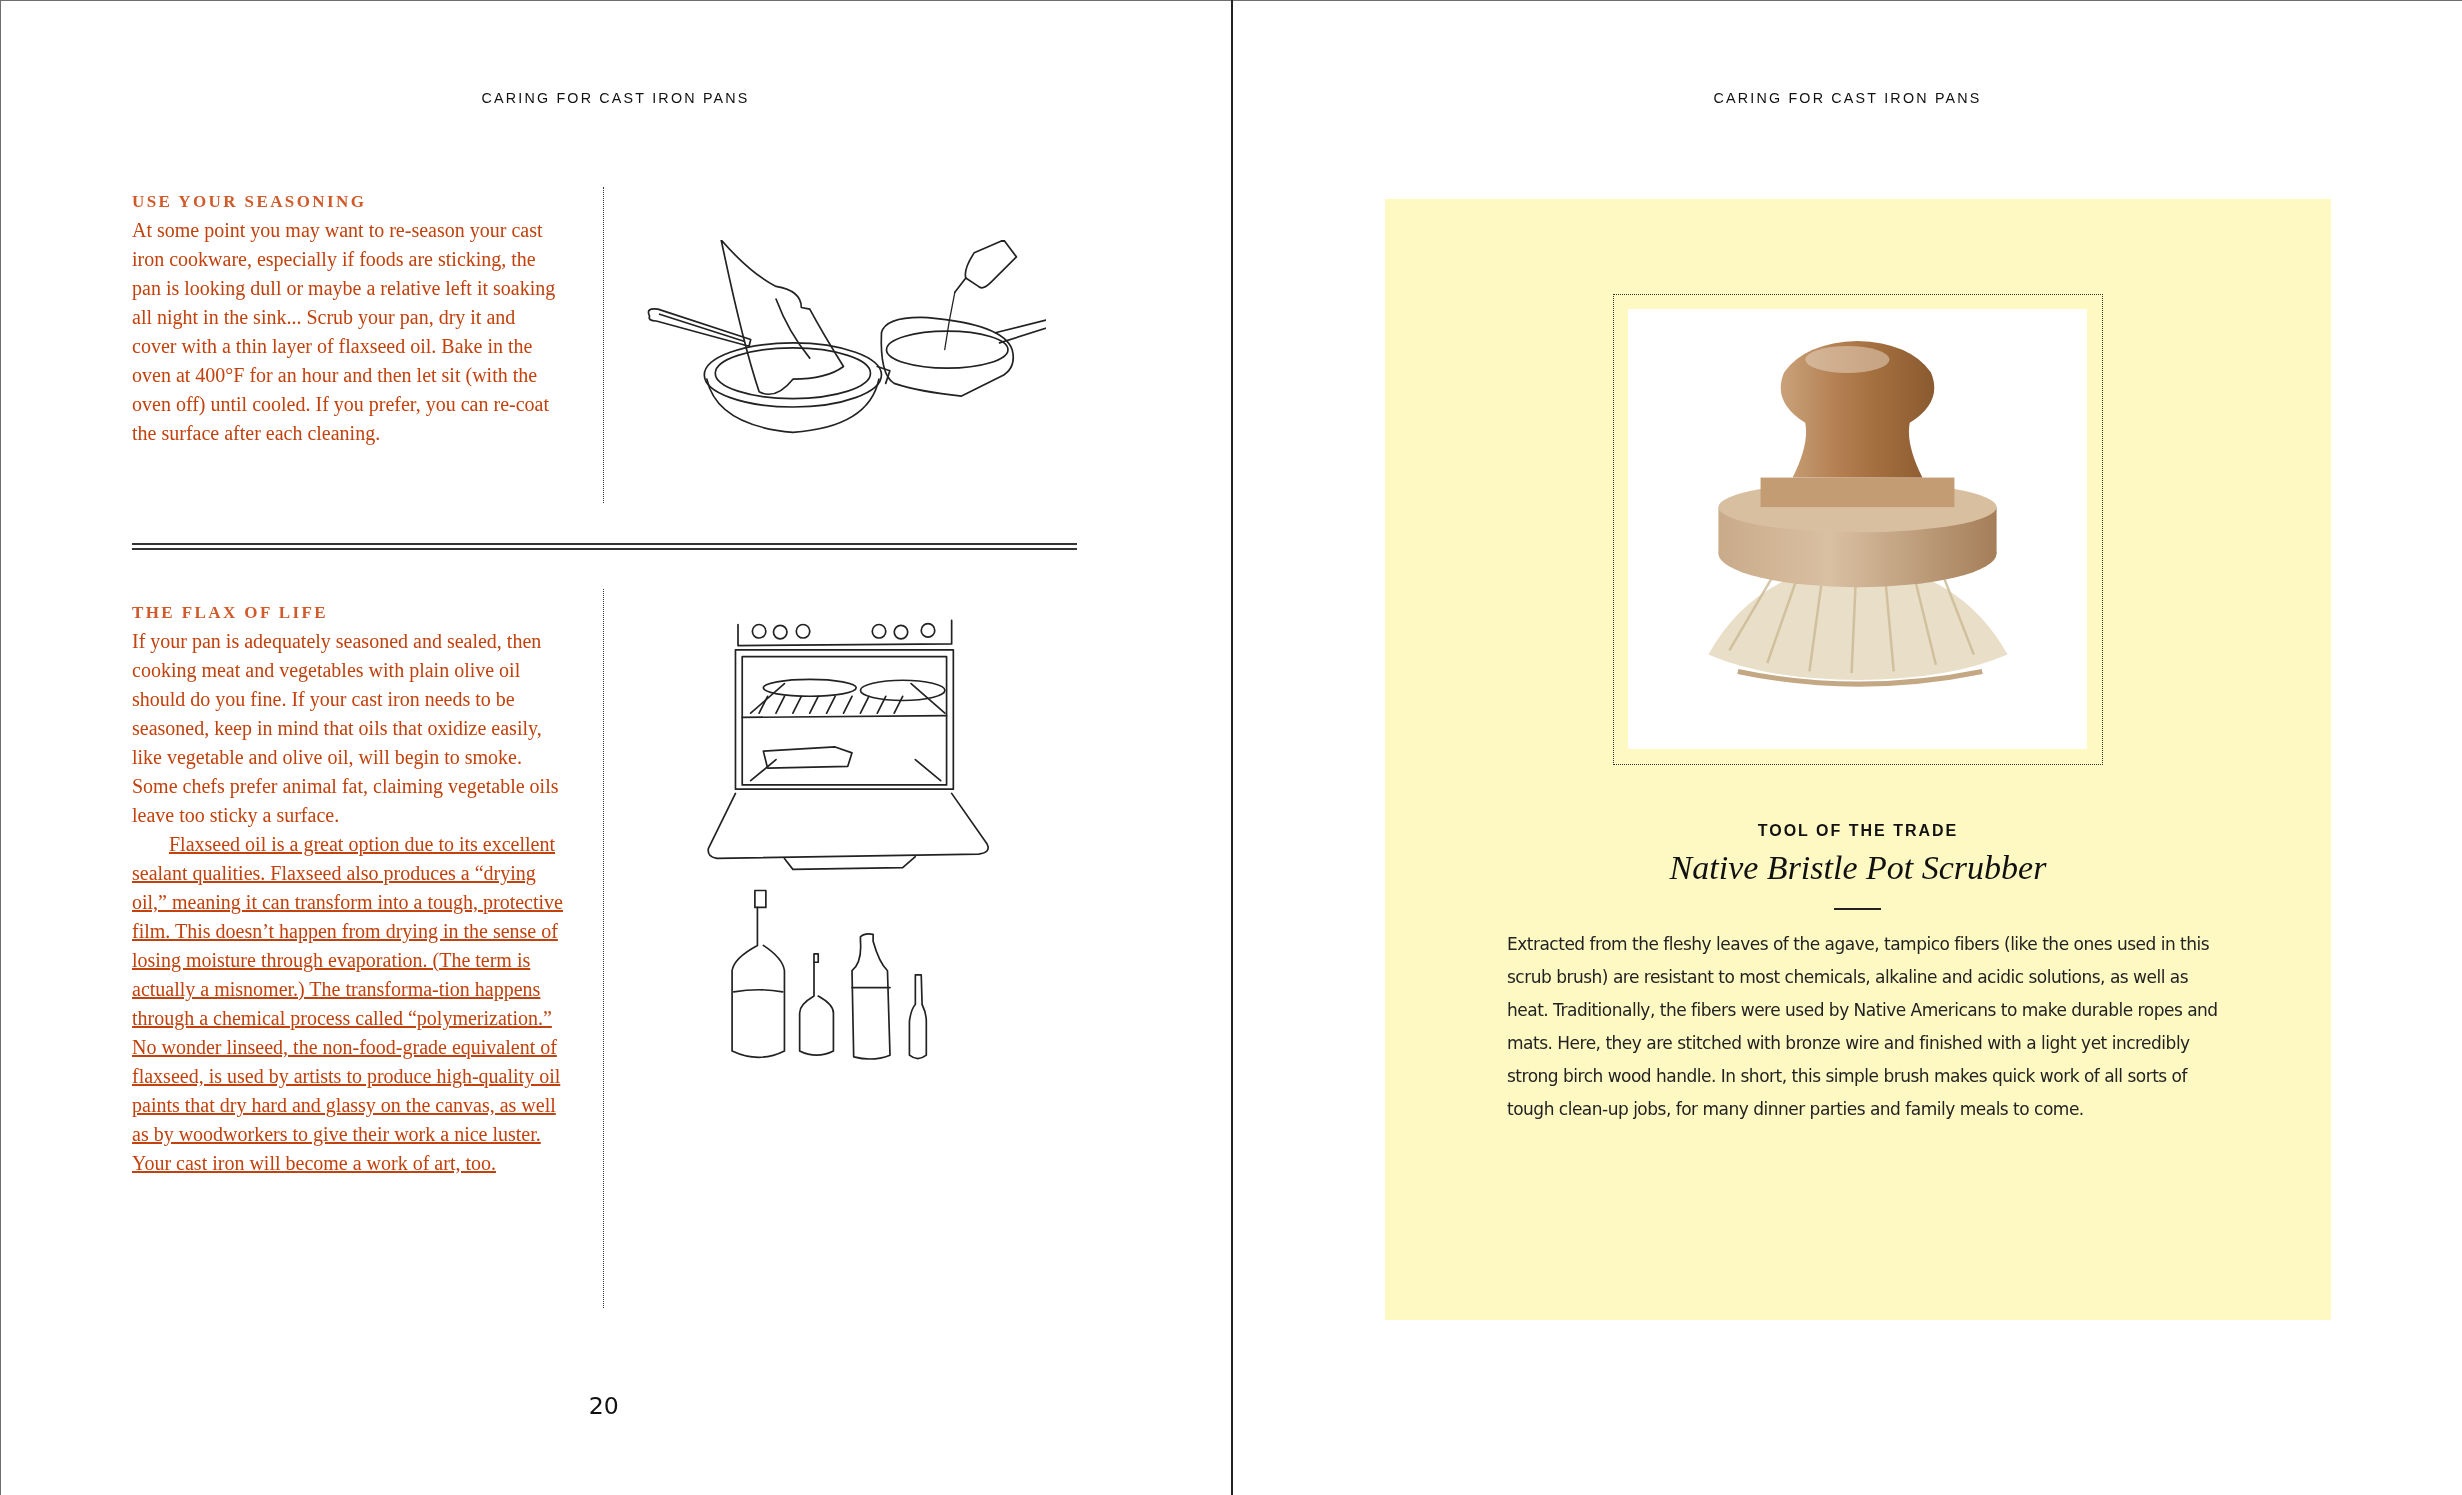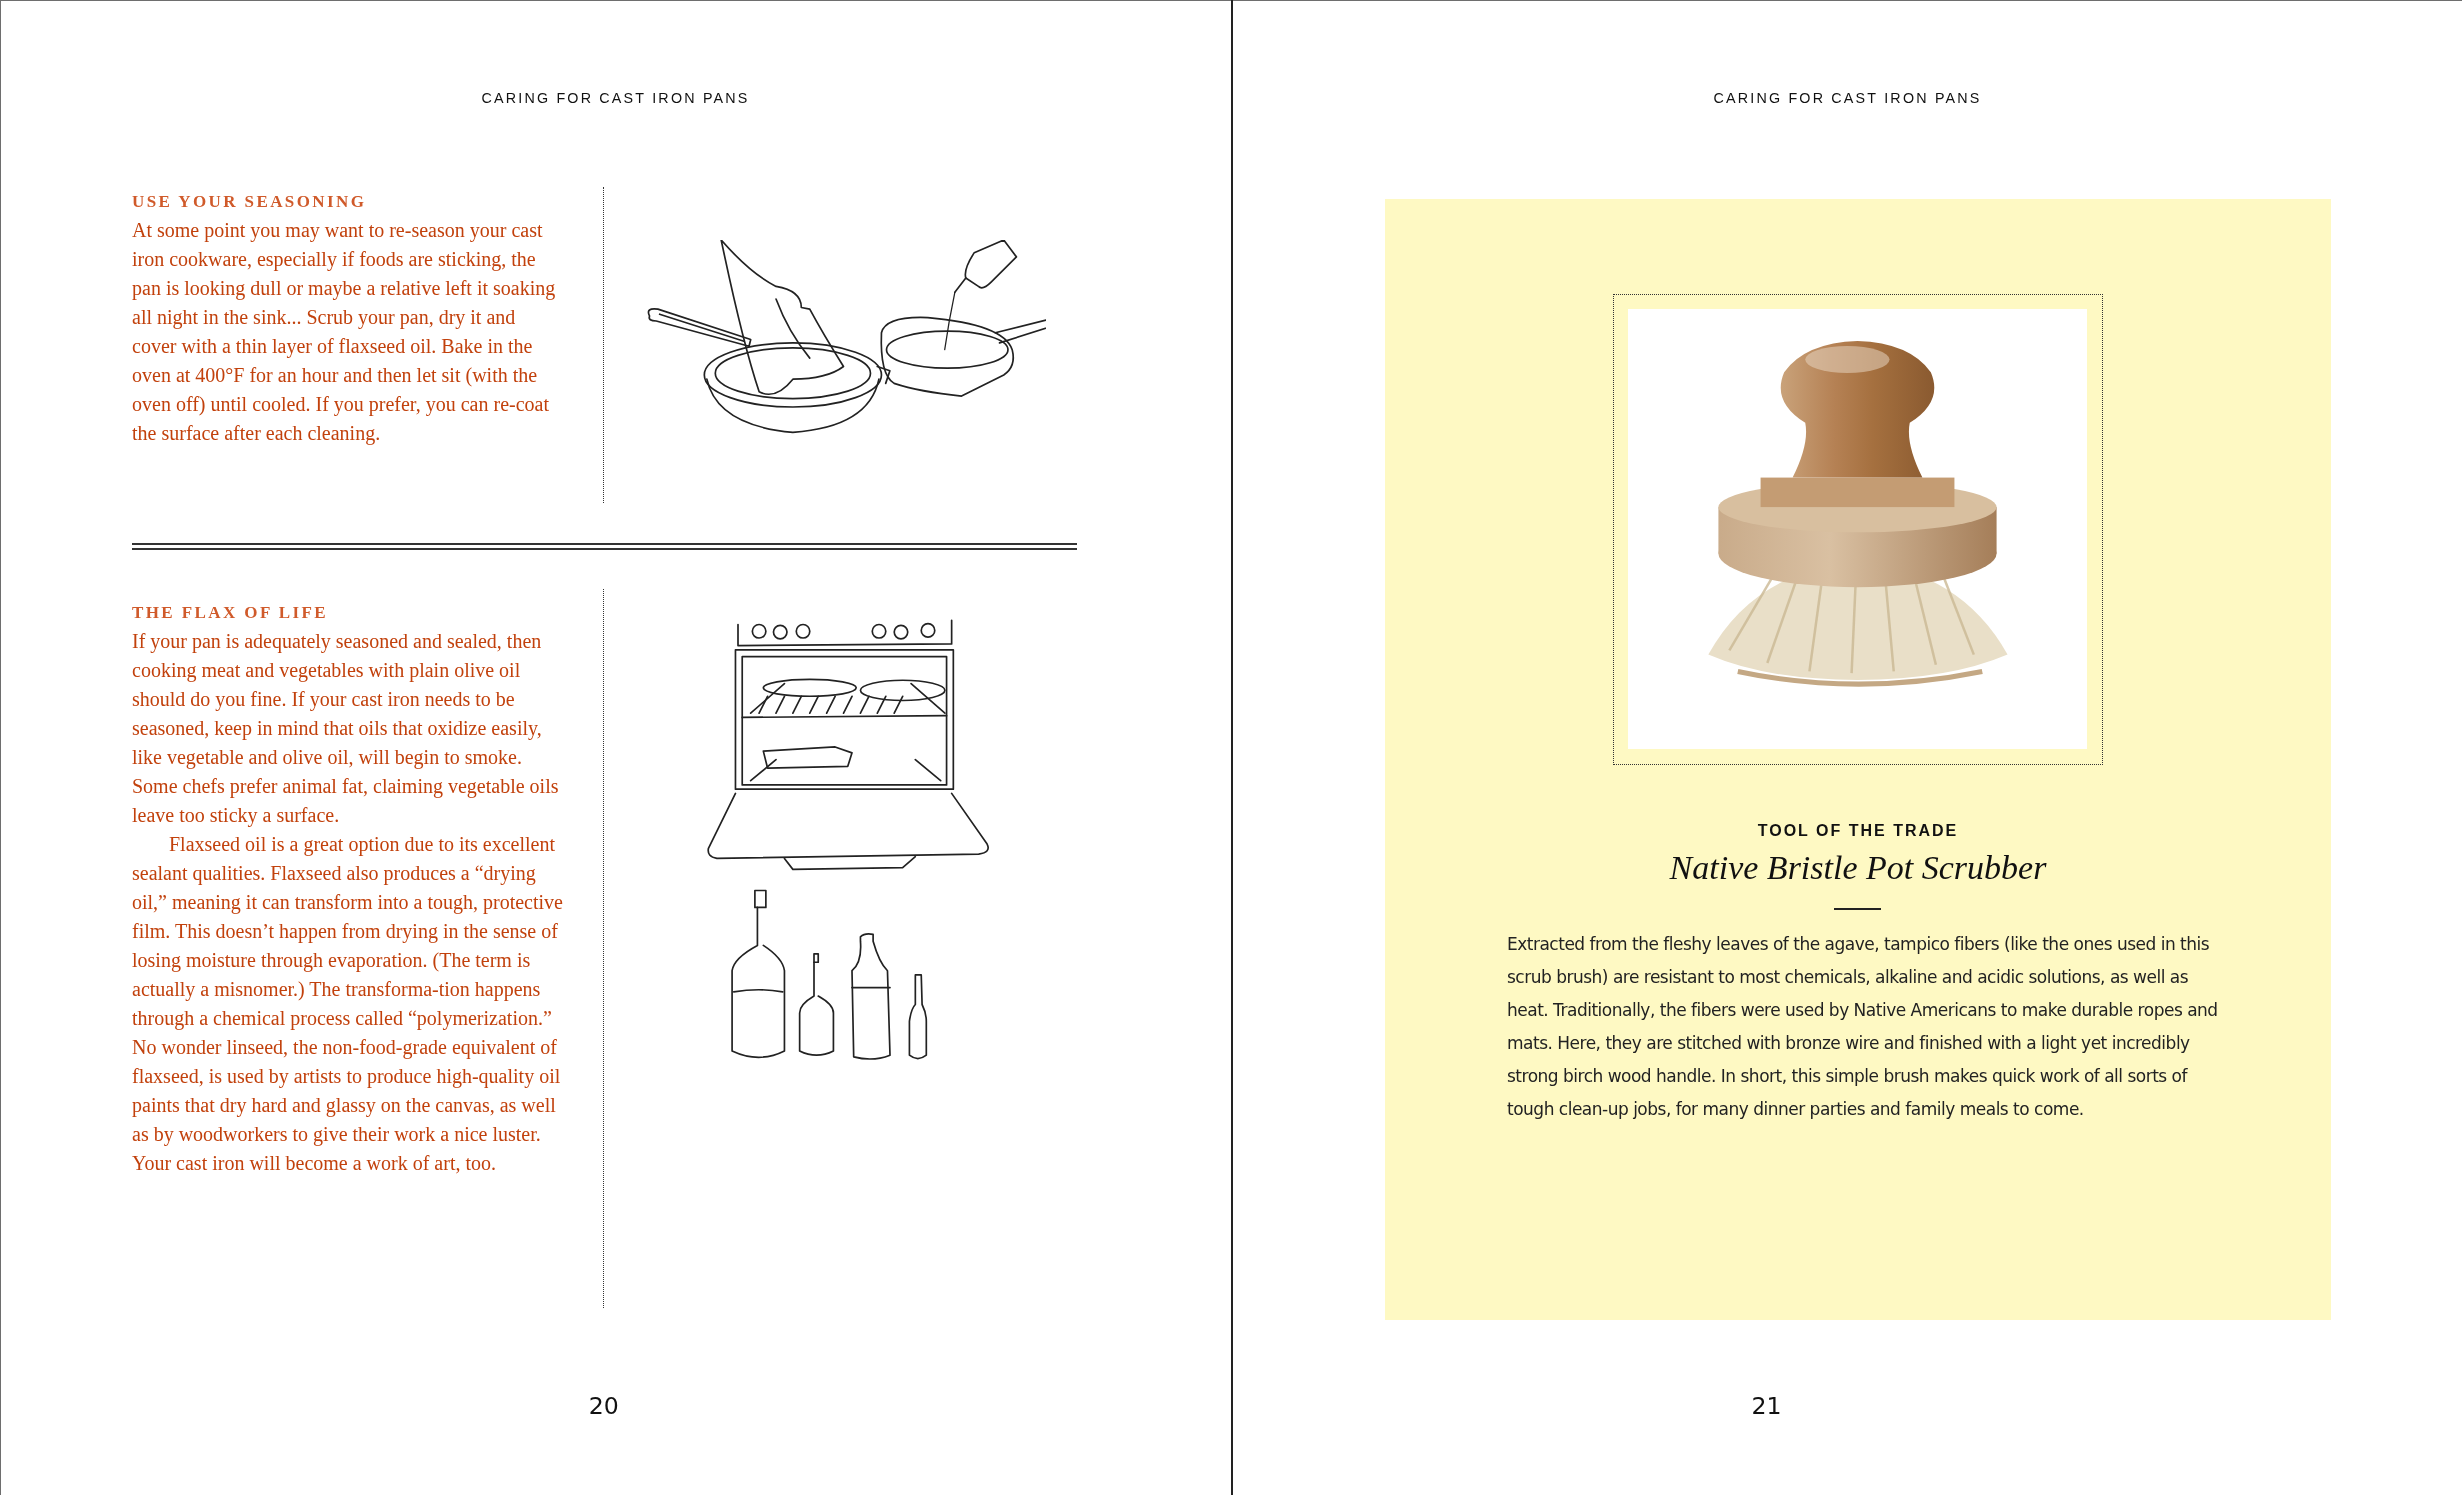--- a/index.html
+++ b/index.html
@@ -10,21 +10,21 @@
   .page.left { left: 0; width: 1231px; }
   .page.right { left: 1233px; width: 1229px; }
   .running-head { position: absolute; top: 90px; width: 100%; text-align: center; font-family: "Liberation Sans", sans-serif; font-size: 14.3px; letter-spacing: 2.2px; color: #111; }
   .folio { position: absolute; top: 1392px; width: 100%; text-align: center; font-family: "DejaVu Sans", sans-serif; font-size: 23.6px; color: #111; }
   .left .folio { left: -11.8px; }
   .right .folio { left: -81px; }
 
   .section-head { position: absolute; font-family: Liberation Serif, serif; font-weight: bold; font-size: 17px; letter-spacing: 2.4px; color: #d05a2a; }
   .body-text { position: absolute; font-family: "Liberation Serif", serif; font-size: 20px; line-height: 29px; color: #c2410c; margin: 0; }
   .body-text p { margin: 0; }
-  .body-text p.indent { text-indent: 37px; }
+  .body-text p.indent { text-indent: 37px; text-decoration: underline; }
 
   .vdots { position: absolute; width: 0; border-left: 1.7px dotted #333; }
   .double-rule { position: absolute; left: 132px; width: 945px; top: 543px; height: 6.8px; }
   .double-rule .r1 { position: absolute; top: 0; left: 0; right: 0; height: 1.7px; background: #333; }
   .double-rule .r2 { position: absolute; top: 5px; left: 0; right: 0; height: 1.7px; background: #333; }
 
   .illus { position: absolute; }
 
   .sidebar-panel { position: absolute; left: 152px; top: 186px; width: 946px; height: 1121px; background: #fef9c3; margin-top: 13px; }
   .photo-frame { position: absolute; left: 228px; top: 95px; width: 488px; height: 469px; border: 1.7px dotted #333; }
@@ -166,15 +166,14 @@
           <ellipse cx="260" cy="60" rx="50" ry="16" fill="#e6d4c0" opacity="0.55"></ellipse>
         </svg>
       </div>
     </div>
     <div class="kicker">TOOL OF THE TRADE</div>
     <div class="product-title">Native Bristle Pot Scrubber</div>
     <div class="title-rule"></div>
     <p class="product-desc">Extracted from the fleshy leaves of the agave, tampico fibers (like the ones used in this scrub brush) are resistant to most chemicals, alkaline and acidic solutions, as well as heat. Traditionally, the fibers were used by Native Americans to make durable ropes and mats. Here, they are stitched with bronze wire and finished with a light yet incredibly strong birch wood handle. In short, this simple brush makes quick work of all sorts of tough clean-up jobs, for many dinner parties and family meals to come.</p>
   </div>
 
-  <div class="folio">21</div>
 </div>
 
 
 </body></html>

